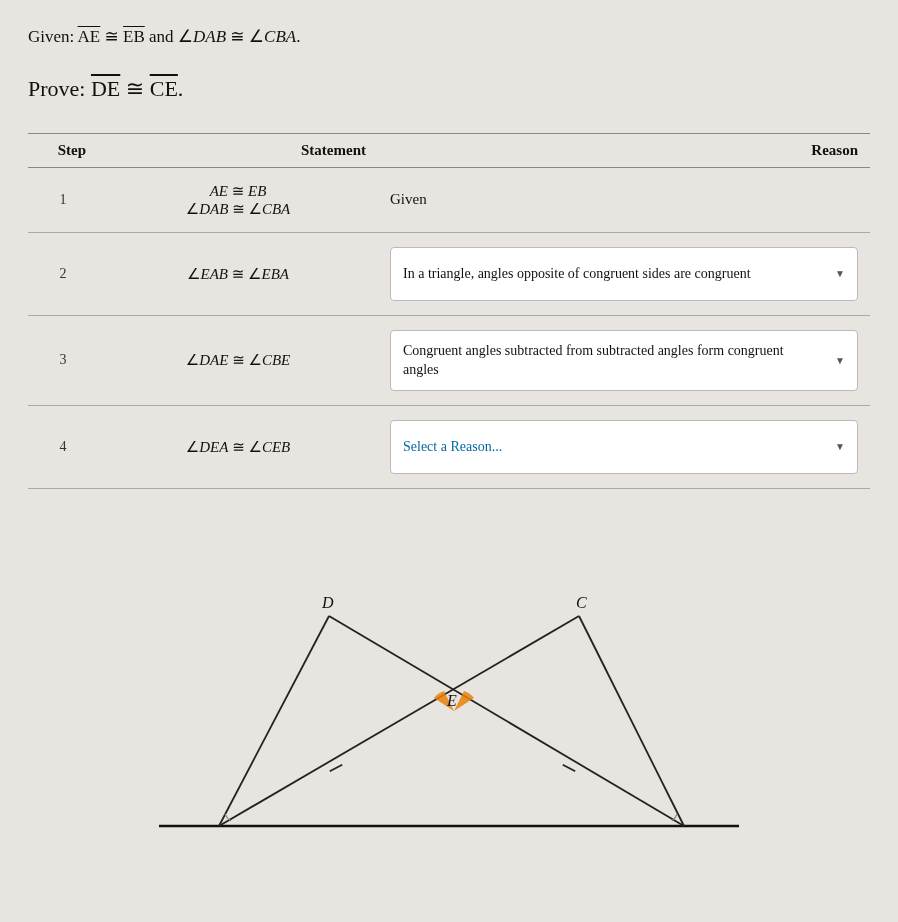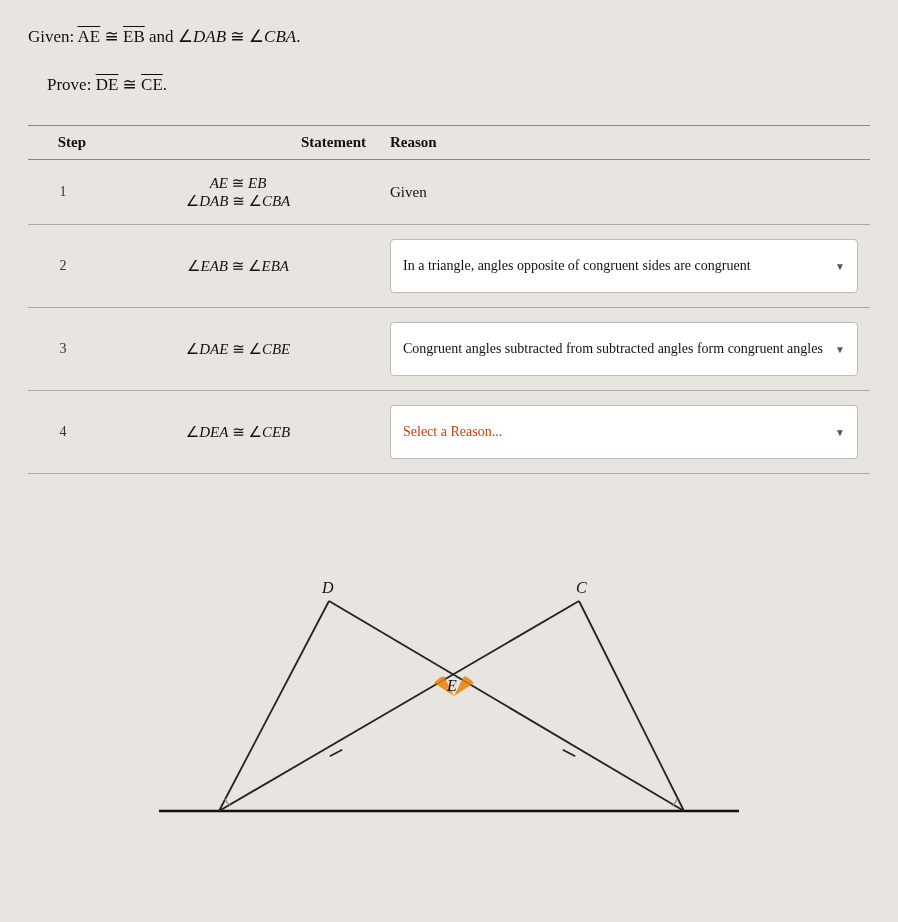--- a/index.html
+++ b/index.html
@@ -13,45 +13,44 @@
       color: #111;
     }
 
     .given-line {
       font-size: 17px;
       margin-bottom: 22px;
       line-height: 1.5;
     }
 
     .prove-line {
-      font-size: 17px;
+      font-size: 22px;
       margin-bottom: 28px;
       line-height: 1.5;
-      margin-left: 19px;
     }
 
     .overline {
       text-decoration: overline;
     }
 
     
     .proof-table {
       width: 100%;
       border-collapse: collapse;
       background: transparent;
       margin-bottom: 24px;
     }
 
     .proof-table thead tr th {
       border-top: 1.5px solid #888;
       border-bottom: 1.5px solid #888;
       padding: 8px 12px;
       font-weight: bold;
       font-size: 15px;
-      text-align: left;
+      text-align: right;
       background: transparent;
     }
 
     .proof-table thead tr th:first-child {
       width: 70px;
       text-align: right;
     }
 
     .proof-table thead tr th:nth-child(2) {
       width: 280px;
@@ -82,36 +81,37 @@
       display: flex;
       align-items: center;
       justify-content: space-between;
       background: #fff;
       border: 1px solid #bbb;
       border-radius: 4px;
       padding: 10px 12px;
       font-size: 14px;
       min-height: 54px;
       cursor: pointer;
+      gap: 6px;
     }
 
     .reason-box .chevron {
       font-size: 10px;
       color: #555;
       margin-left: 8px;
       flex-shrink: 0;
     }
 
     .reason-text {
       flex: 1;
       line-height: 1.4;
     }
 
     .reason-placeholder {
-      color: #c2410c;
+      color: #0369a1;
     }
 
     
     .diagram-container {
       width: 100%;
       display: flex;
       justify-content: center;
       padding-top: 8px;
     }
 

